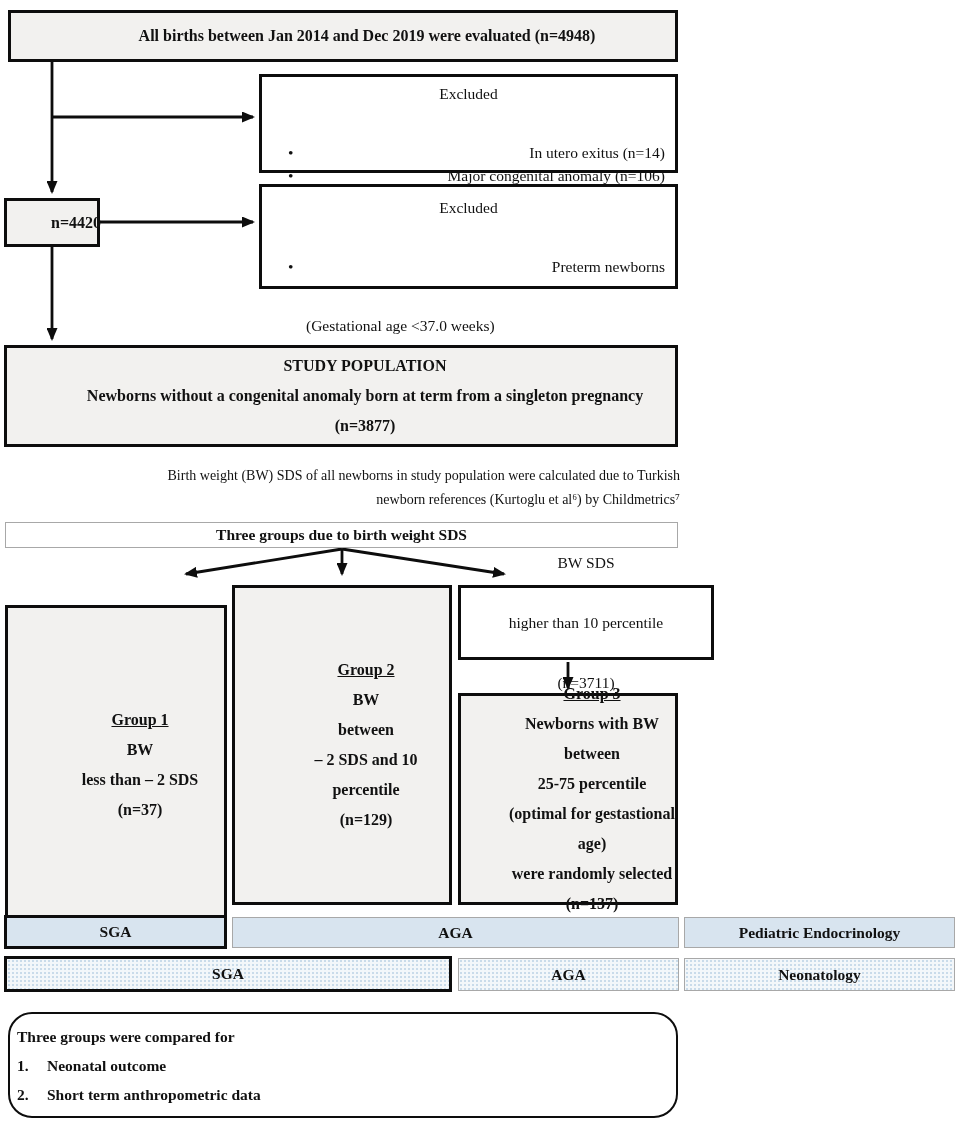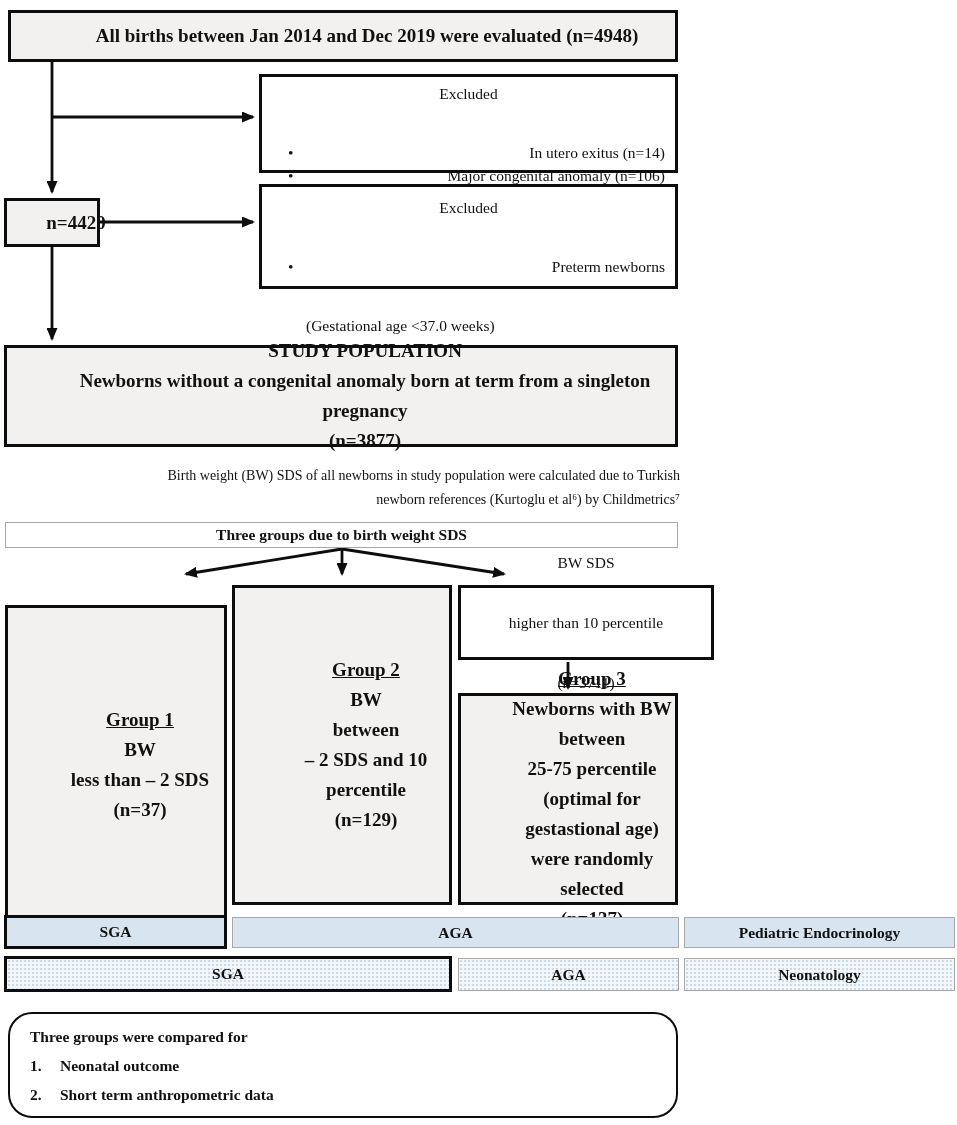--- a/index.html
+++ b/index.html
@@ -10,37 +10,37 @@
   }
   .arrows{position:absolute;left:0;top:0;width:957px;height:1125px;pointer-events:none;}
   .box{position:absolute;box-sizing:border-box;display:flex;flex-direction:column;justify-content:center;align-items:center;text-align:center;}
   .b-thick{border:3px solid #0d0d0d;}
   .b-thin{border:1px solid #a8a8a8;}
   .fill-gray{background:#f2f1ef;}
   .fill-white{background:#ffffff;}
   .fill-blue{background:#d8e4ef;}
   .fill-dots{background-color:#f3f7fa;background-image:radial-gradient(#c9dbea 0.8px,transparent 0.9px);background-size:4px 4px;}
   .bold{font-weight:bold;}
-  .fs16{font-size:19px;padding-left:48px;}
+  .fs16{font-size:16px;padding-left:48px;}
   .fs15{font-size:15.5px;gap:36px;}
   .lh30 .ln{line-height:30px;}
   .lh24 .ln{line-height:24px;}
   .grp-title{font-weight:bold;text-decoration:underline;line-height:30px;}
   .excl{justify-content:flex-start;align-items:stretch;text-align:left;padding:6px 10px 4px 10px;}
   .excl .ex-title{text-align:center;line-height:22px;}
   .excl ul{margin:0;padding:0 0 0 16px;list-style:none;text-align:right;}
   .excl li{line-height:23px;position:relative;padding-left:18px;}
   .excl li::before{content:"\2022";position:absolute;left:0;}
   .excl .sub{line-height:23px;padding-left:34px;}
   .excl .ncount{line-height:23px;text-align:center;}
   .note{position:absolute;left:0;top:464px;width:680px;text-align:right;font-size:14px;}
   .note .ln{line-height:24px;}
   .round-box{position:absolute;box-sizing:border-box;left:8px;top:1012px;width:670px;height:106px;
     border:2.5px solid #0d0d0d;border-radius:24px;background:#fff;
-    display:flex;flex-direction:column;justify-content:center;padding:6px 20px;}
+    display:flex;flex-direction:column;justify-content:center;padding:6px 7px;}
   .round-box .ln{line-height:29px;font-weight:bold;font-size:15.5px;}
   .round-box .num{display:inline-block;width:30px;}
 </style>
 </head>
 <body>
 
 <div class="canvas">
 
   <svg class="arrows" viewBox="0 0 957 1125" xmlns="http://www.w3.org/2000/svg">
     <defs>

